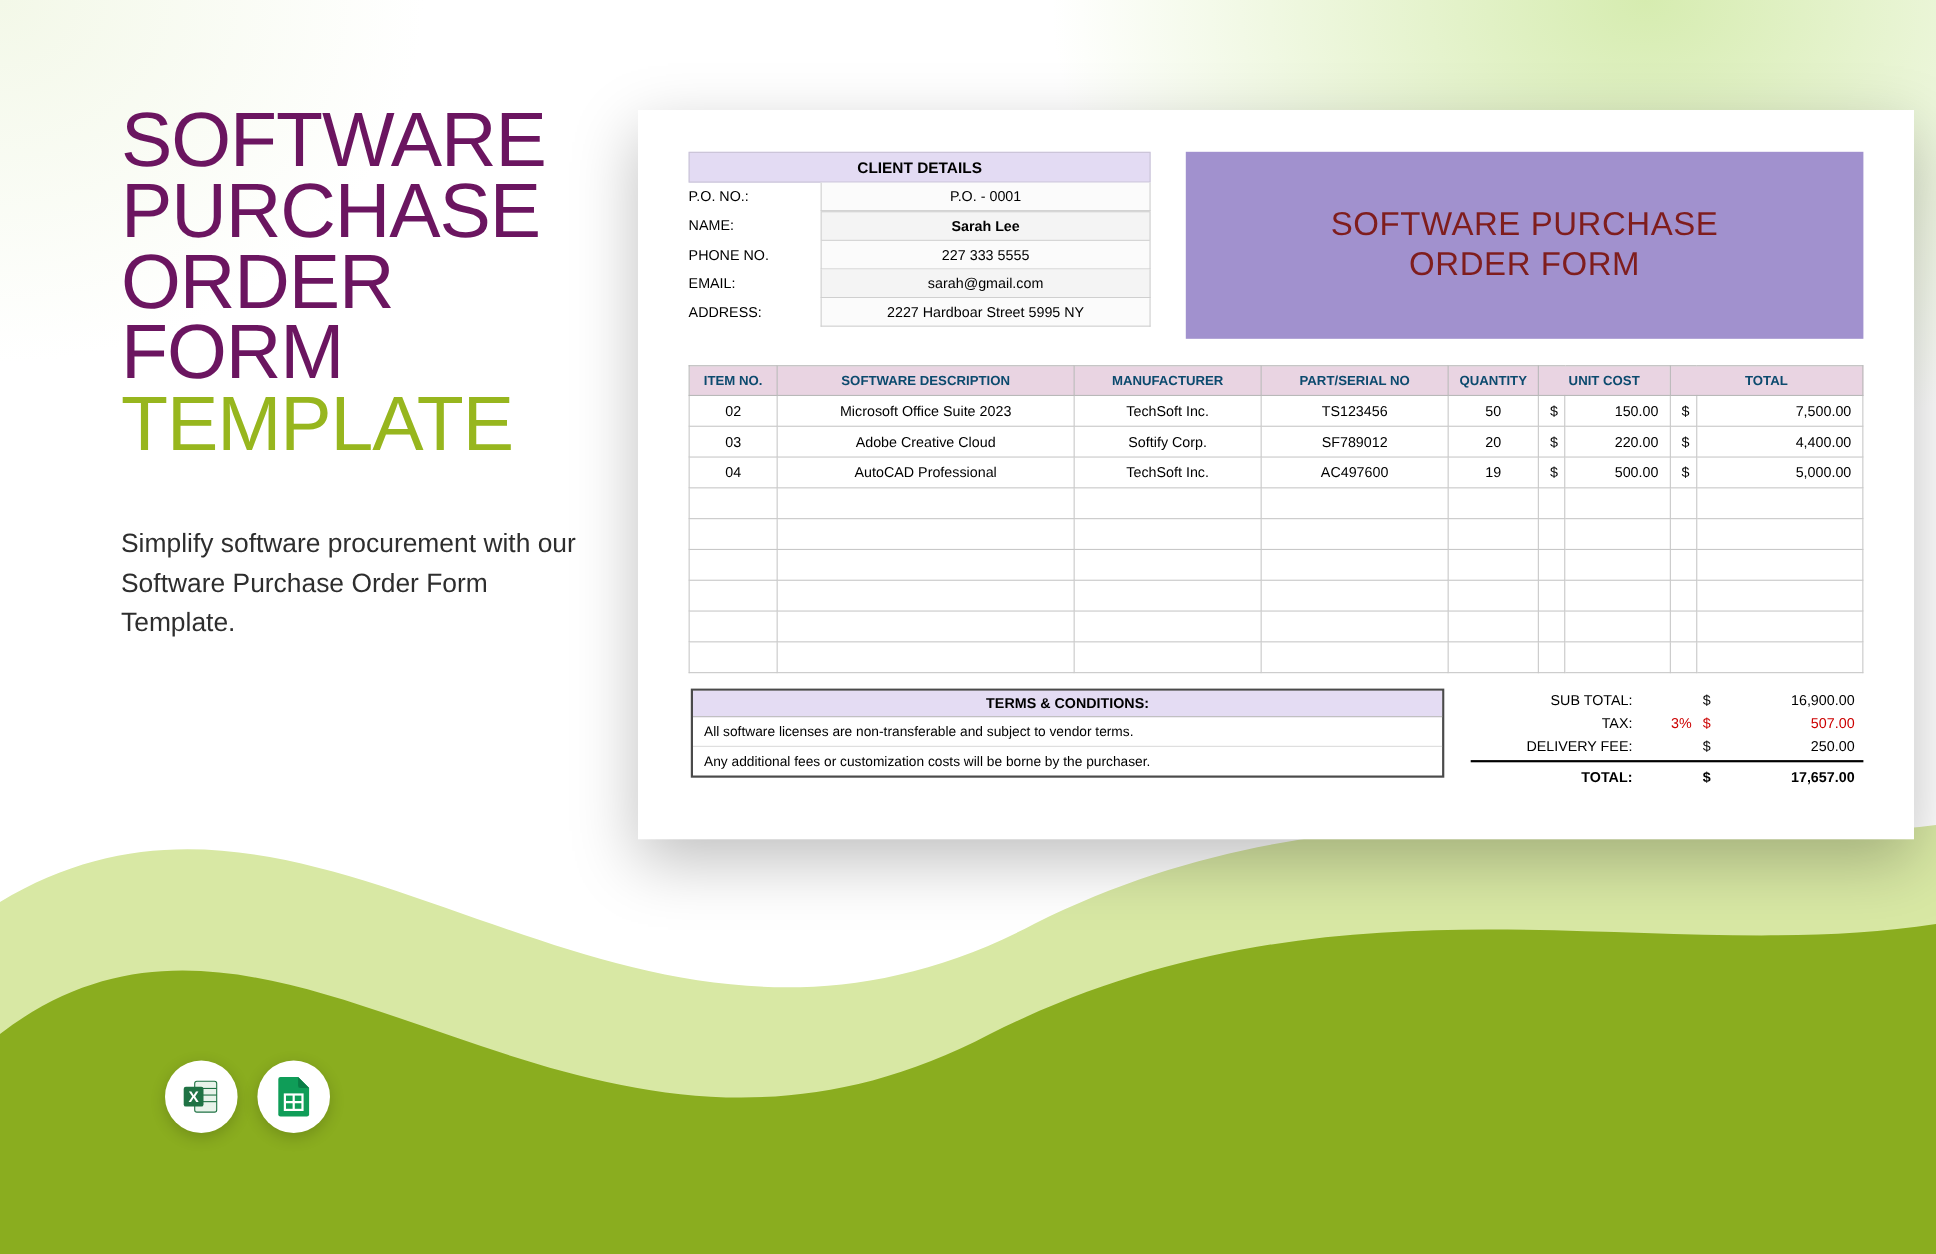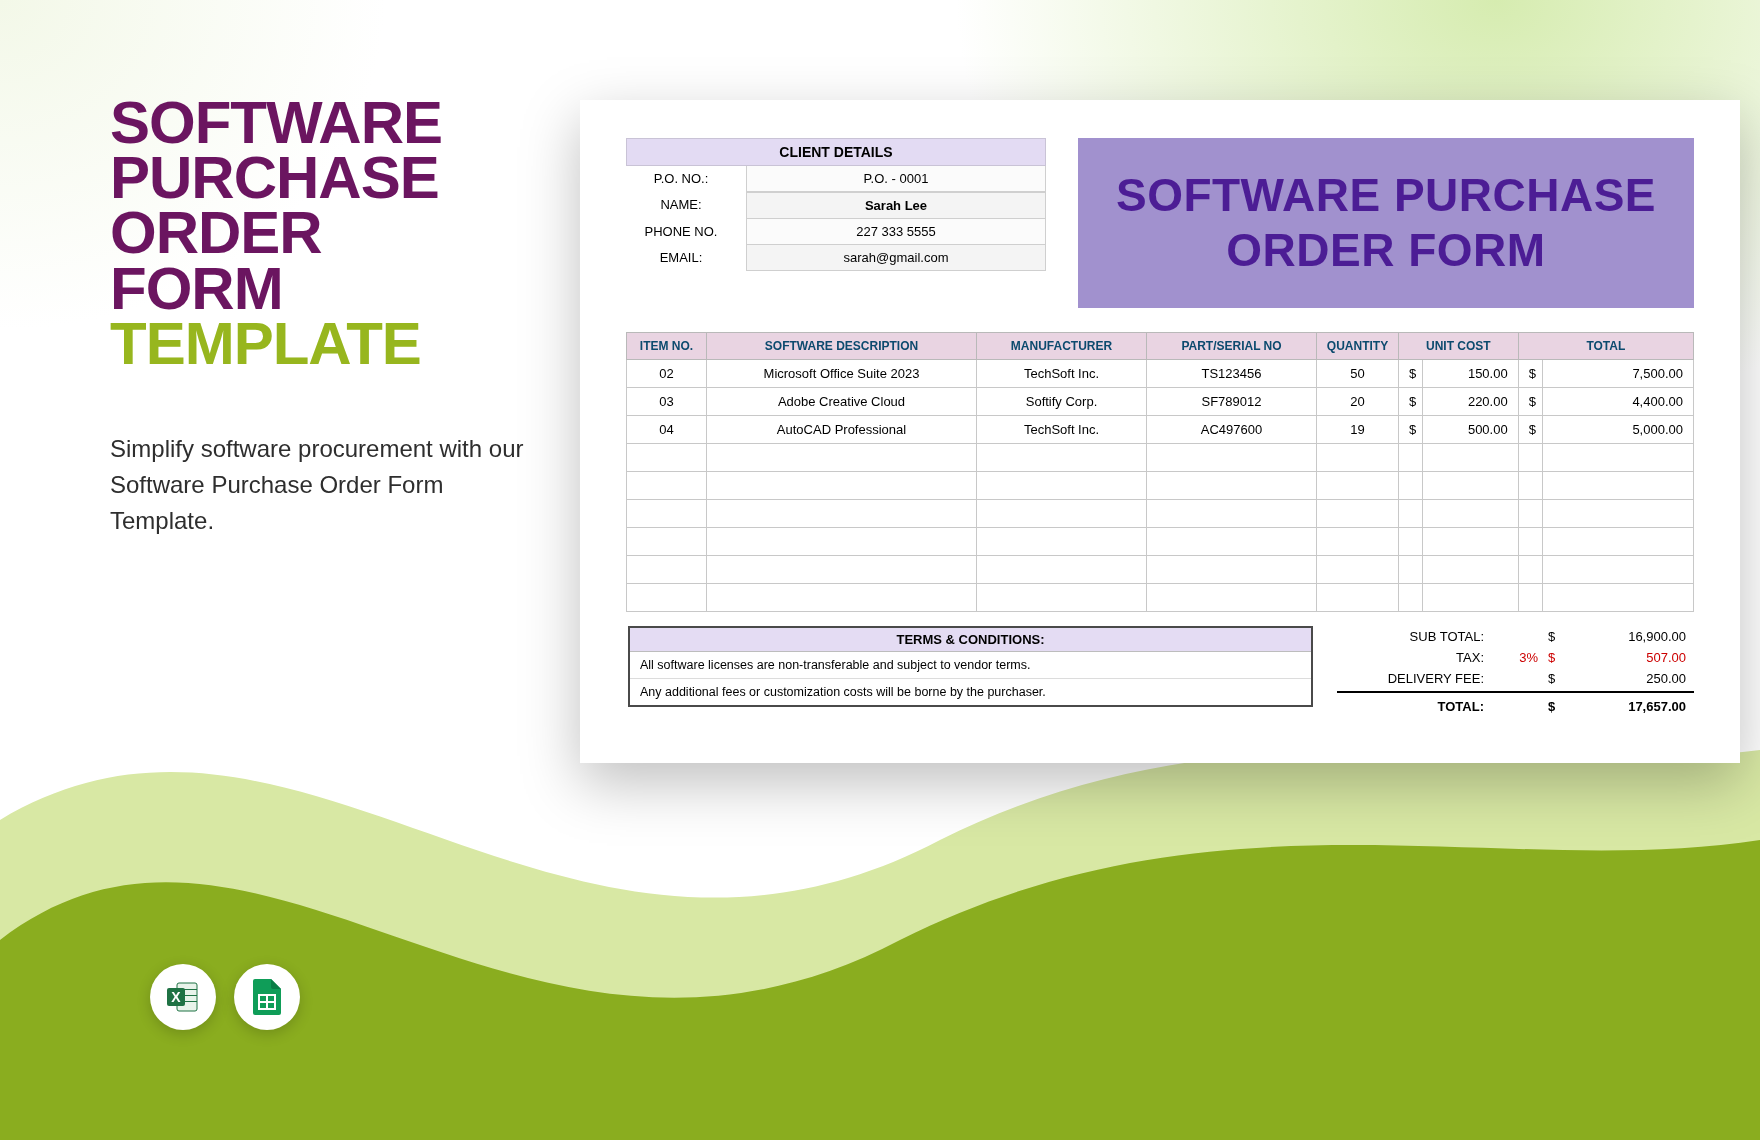--- a/index.html
+++ b/index.html
@@ -27,22 +27,22 @@
     position: absolute; left: 0; right: 0; bottom: 0; height: 560px;
     background: #d8e8a4;
     clip-path: path("M0,240 C300,60 560,460 940,260 C1240,110 1520,200 1760,170 L1760,1140 L0,1140 Z");
   }
   .left-pane {
     position: absolute;
     left: 110px; top: 95px;
     width: 460px;
   }
   .title {
-    font-weight: 700;
-    font-size: 60px;
+    font-weight: 400;
+    font-size: 70px;
     line-height: 0.92;
     letter-spacing: -1px;
     color: #6b1560;
     font-family: "Arial Rounded MT Bold","Segoe UI",Arial,sans-serif;
   }
   .title .accent { color: #97b61e; }
   .subtitle {
     margin-top: 60px;
     font-size: 24px;
     line-height: 1.5;
@@ -80,21 +80,21 @@
     text-align: center;
     font-weight: 700;
     font-size: 14px;
     padding: 5px 0;
   }
   .client-row { display: flex; }
   .client-label {
     width: 120px;
     font-size: 13px;
     padding: 5px 10px 5px 0;
-    text-align: center;
+    text-align: left;
     border: none;
   }
   .client-val {
     flex: 1;
     border: 1px solid #cfcfcf;
     border-top: none;
     background: #f4f4f4;
     text-align: center;
     font-size: 13px;
     padding: 5px 6px;
@@ -103,23 +103,23 @@
   .client-row:nth-child(odd) .client-val { background: #fbfbfb; }
   .banner {
     flex: 1;
     background: #a191ce;
     display: flex; align-items: center; justify-content: center;
     text-align: center;
     padding: 20px;
     min-height: 170px;
   }
   .banner-text {
-    color: #4c1d95;
-    font-weight: 700;
-    font-size: 46px;
+    color: #7f1d1d;
+    font-weight: 400;
+    font-size: 30px;
     line-height: 1.2;
     letter-spacing: 0.5px;
   }
   .items-table {
     margin-top: 24px;
     width: 100%;
     border-collapse: collapse;
     font-size: 13px;
   }
   .items-table th {
@@ -241,20 +241,24 @@
             <div class="client-label">NAME:</div>
             <div class="client-val">Sarah Lee</div>
           </div>
           <div class="client-row">
             <div class="client-label">PHONE NO.</div>
             <div class="client-val">227 333 5555</div>
           </div>
           <div class="client-row">
             <div class="client-label">EMAIL:</div>
             <div class="client-val">sarah@gmail.com</div>
+          </div>
+          <div class="client-row">
+            <div class="client-label">ADDRESS:</div>
+            <div class="client-val">2227 Hardboar Street 5995 NY</div>
           </div>
         </div>
     </div>
     <div class="banner">
       <div class="banner-text">
         <div>SOFTWARE PURCHASE</div>
         <div>ORDER FORM</div>
       </div>
     </div>
   </div>

